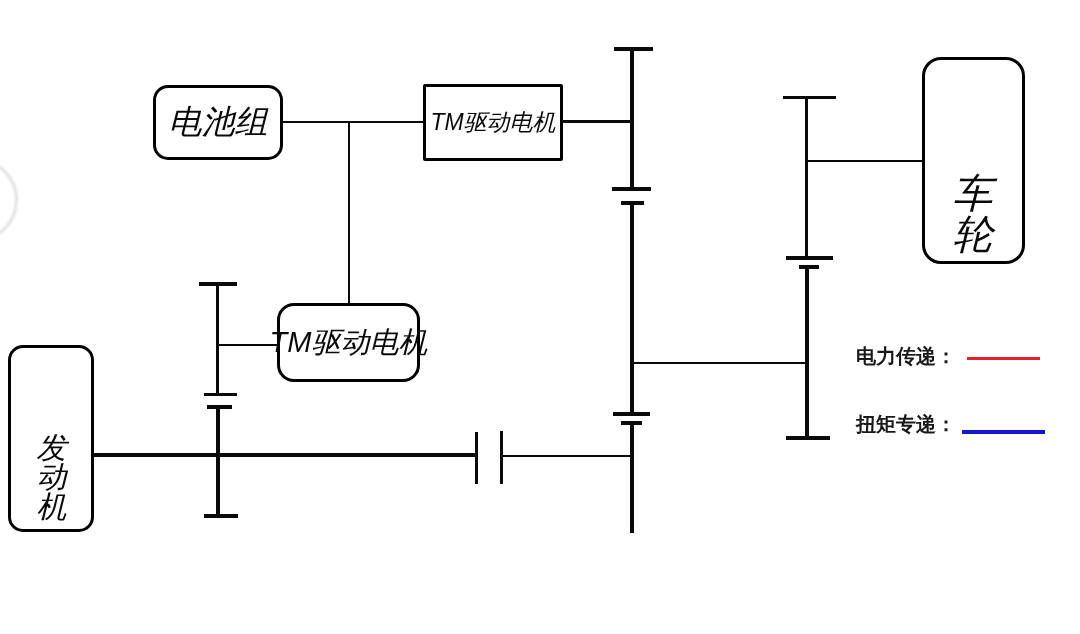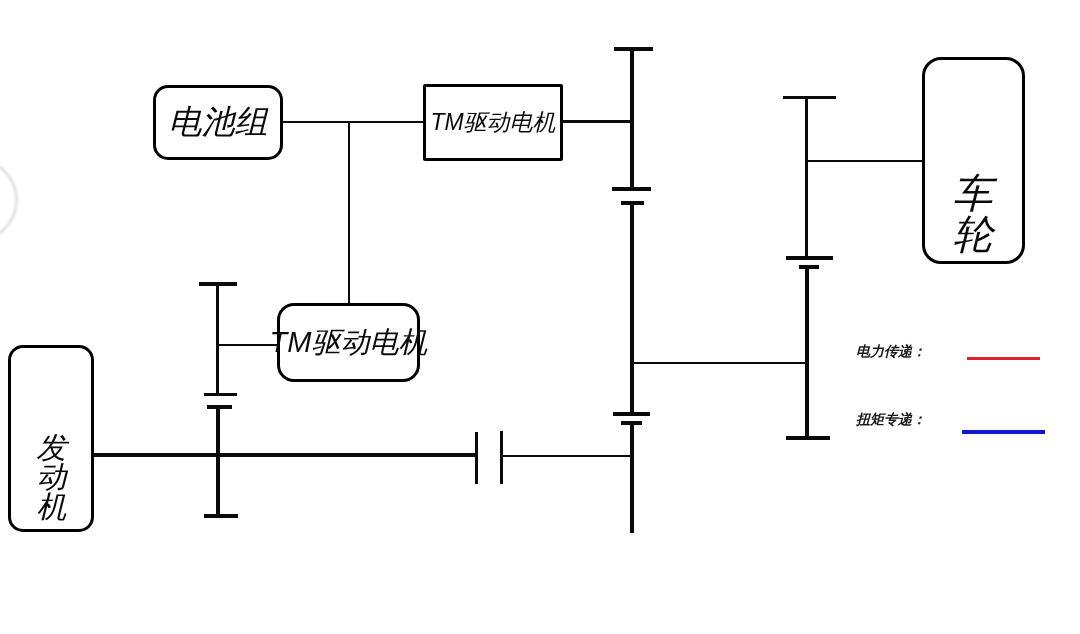--- a/index.html
+++ b/index.html
@@ -22,21 +22,21 @@
   .hl,.vl,.cap{position:absolute;background:#0a0a0a;z-index:2;}
   .thin{z-index:1;}
   
   .plate{position:absolute;background:#0a0a0a;z-index:4;}
   
   #edge-arc{
     position:absolute;left:-66px;top:158px;width:78px;height:78px;border-radius:50%;
     border:3px solid #c9c9c9;opacity:.55;filter:blur(1px);z-index:0;background:transparent;
   }
   
-  .legend-label{position:absolute;font-size:14px;font-weight:bold;color:#1a1a1a;z-index:3;font-style:italic;}
+  .legend-label{position:absolute;font-size:20px;font-weight:bold;color:#1a1a1a;z-index:3;}
   .legend-line{position:absolute;height:3px;z-index:3;}
 </style>
 </head>
 <body>
 
 <div id="stage">
 
   <div id="edge-arc"></div>
 
   <div class="node" style="left:153px;top:85px;width:130px;height:75px;font-size:33px;">

